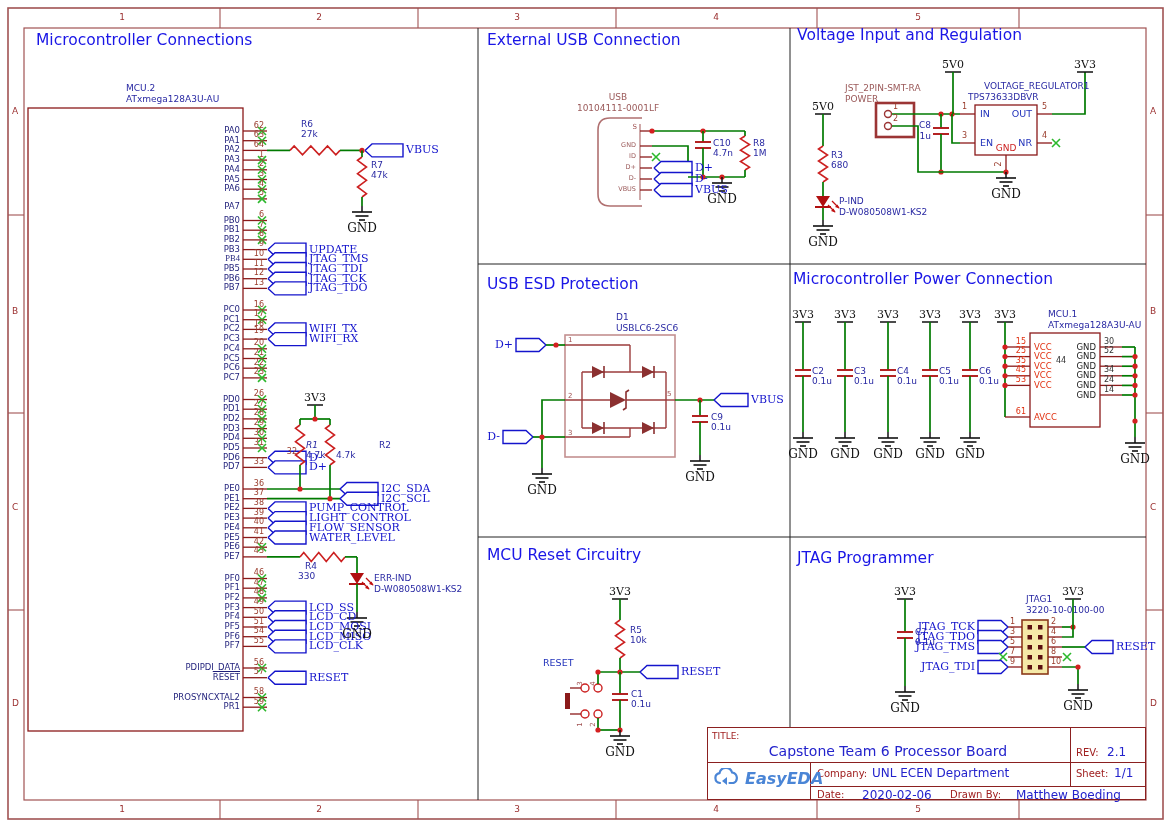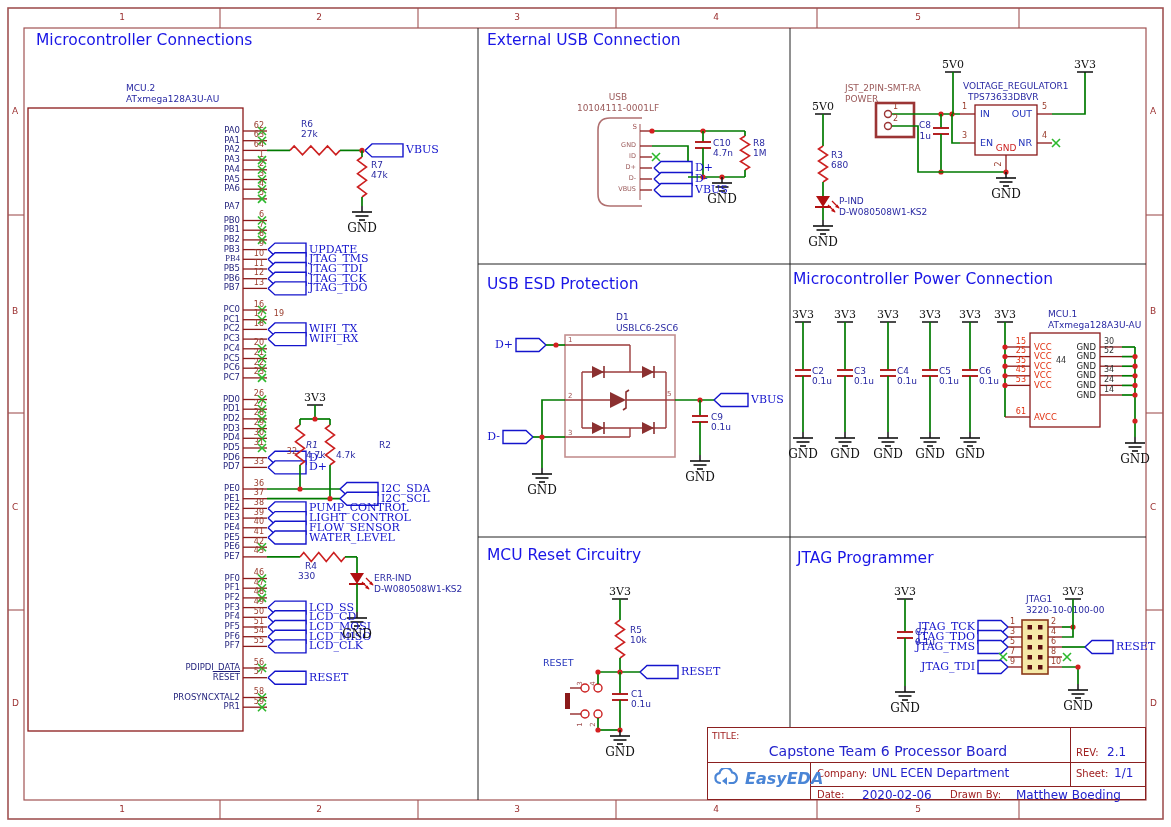--- a/index.html
+++ b/index.html
@@ -572,21 +572,21 @@
       <span class="tl t-pnum" style="left: 264px; top: 278.9px; transform: translateX(-100%);">13</span>
       <span class="tl t-pn" style="left: 240px; top: 283.4px; transform: translateX(-100%);">PB7</span>
       <span class="tl t-net" style="left: 309px; top: 282.4px;">JTAG_TDO</span>
       <span class="tl t-pnum" style="left: 264px; top: 300.5px; transform: translateX(-100%);">16</span>
       <span class="tl t-pn" style="left: 240px; top: 305px; transform: translateX(-100%);">PC0</span>
       <span class="tl t-pnum" style="left: 264px; top: 310.2px; transform: translateX(-100%);">17</span>
       <span class="tl t-pn" style="left: 240px; top: 314.7px; transform: translateX(-100%);">PC1</span>
       <span class="tl t-pnum" style="left: 264px; top: 319.9px; transform: translateX(-100%);">18</span>
       <span class="tl t-pn" style="left: 240px; top: 324.4px; transform: translateX(-100%);">PC2</span>
       <span class="tl t-net" style="left: 309px; top: 323.4px;">WIFI_TX</span>
-      <span class="tl t-pnum" style="left: 264px; top: 310px; transform: translateX(-100%); margin-left: 20px;">19</span>
+      <span class="tl t-pnum" style="left: 264px; top: 327px; transform: translateX(-100%);">19</span>
       <span class="tl t-pn" style="left: 240px; top: 334.1px; transform: translateX(-100%);">PC3</span>
       <span class="tl t-net" style="left: 309px; top: 333.1px;">WIFI_RX</span>
       <span class="tl t-pnum" style="left: 264px; top: 339.3px; transform: translateX(-100%);">20</span>
       <span class="tl t-pn" style="left: 240px; top: 343.8px; transform: translateX(-100%);">PC4</span>
       <span class="tl t-pnum" style="left: 264px; top: 349px; transform: translateX(-100%);">21</span>
       <span class="tl t-pn" style="left: 240px; top: 353.5px; transform: translateX(-100%);">PC5</span>
       <span class="tl t-pnum" style="left: 264px; top: 358.7px; transform: translateX(-100%);">22</span>
       <span class="tl t-pn" style="left: 240px; top: 363.2px; transform: translateX(-100%);">PC6</span>
       <span class="tl t-pnum" style="left: 264px; top: 368.4px; transform: translateX(-100%);">23</span>
       <span class="tl t-pn" style="left: 240px; top: 372.9px; transform: translateX(-100%);">PC7</span>
@@ -692,21 +692,21 @@
       <span class="tl t-ref" style="left: 753px; top: 139px;">R8</span>
       <span class="tl t-ref" style="left: 753px; top: 149px;">1M</span>
       <span class="tl t-gnd" style="left: 722px; top: 193px; transform: translateX(-50%);">GND</span>
       <span class="tl t-ref2" style="left: 845px; top: 84px;">JST_2PIN-SMT-RA</span>
       <span class="tl t-ref2" style="left: 845px; top: 95px;">POWER</span>
       <span class="tl t-pnum" style="left: 893px; top: 103px;">1</span>
       <span class="tl t-pnum" style="left: 893px; top: 115px;">2</span>
       <span class="tl t-pwr" style="left: 953px; top: 59px; transform: translateX(-50%);">5V0</span>
       <span class="tl t-ref" style="left: 931px; top: 121px; transform: translateX(-100%);">C8</span>
       <span class="tl t-ref" style="left: 931px; top: 132px; transform: translateX(-100%);">1u</span>
-      <span class="tl t-ref" style="left: 963px; top: 82px; text-align: center;">VOLTAGE_REGULATOR1</span>
+      <span class="tl t-ref" style="left: 984px; top: 82px; text-align: center;">VOLTAGE_REGULATOR1</span>
       <span class="tl t-ref" style="left: 968px; top: 93px;">TPS73633DBVR</span>
       <span class="tl t-pin2" style="left: 980px; top: 109px;">IN</span>
       <span class="tl t-pin2" style="left: 980px; top: 138px;">EN</span>
       <span class="tl t-pin2" style="left: 1032px; top: 109px; transform: translateX(-100%);">OUT</span>
       <span class="tl t-pin2" style="left: 1032px; top: 138px; transform: translateX(-100%);">NR</span>
       <span class="tl t-redgnd" style="left: 1006px; top: 144px; transform: translateX(-50%);">GND</span>
       <span class="tl t-pnum" style="left: 962px; top: 103px;">1</span>
       <span class="tl t-pnum" style="left: 962px; top: 132px;">3</span>
       <span class="tl t-pnum" style="left: 1042px; top: 103px;">5</span>
       <span class="tl t-pnum" style="left: 1042px; top: 132px;">4</span>
@@ -812,20 +812,21 @@
       <span class="tl t-pnum" style="left: 1051px; top: 637.5px;">6</span>
       <span class="tl t-pnum" style="left: 1051px; top: 647.5px;">8</span>
       <span class="tl t-pnum" style="left: 1051px; top: 657.5px;">10</span>
       <span class="tl t-pwr" style="left: 1073px; top: 586px; transform: translateX(-50%);">3V3</span>
       <span class="tl t-net" style="left: 1116px; top: 641px;">RESET</span>
       <span class="tl t-gnd" style="left: 1078px; top: 700px; transform: translateX(-50%);">GND</span>
     </div>
 
   <div class="sec-title" style="left:36px;top:31px">Microcontroller Connections</div>
   <div class="sec-title" style="left:487px;top:31px">External USB Connection</div>
+  <div class="sec-title" style="left:797px;top:26px">Voltage Input and Regulation</div>
   <div class="sec-title" style="left:487px;top:275px">USB ESD Protection</div>
   <div class="sec-title" style="left:793px;top:270px">Microcontroller Power Connection</div>
   <div class="sec-title" style="left:487px;top:546px">MCU Reset Circuitry</div>
   <div class="sec-title" style="left:797px;top:549px">JTAG Programmer</div>
 
   <div>
     <div class="tb-line" style="left:707px;top:727px;width:439px;height:1.4px"></div>
     <div class="tb-line" style="left:707px;top:799px;width:439px;height:1.4px"></div>
     <div class="tb-line" style="left:707px;top:727px;width:1.4px;height:73px"></div>
     <div class="tb-line" style="left:1144.6px;top:727px;width:1.4px;height:73px"></div>

